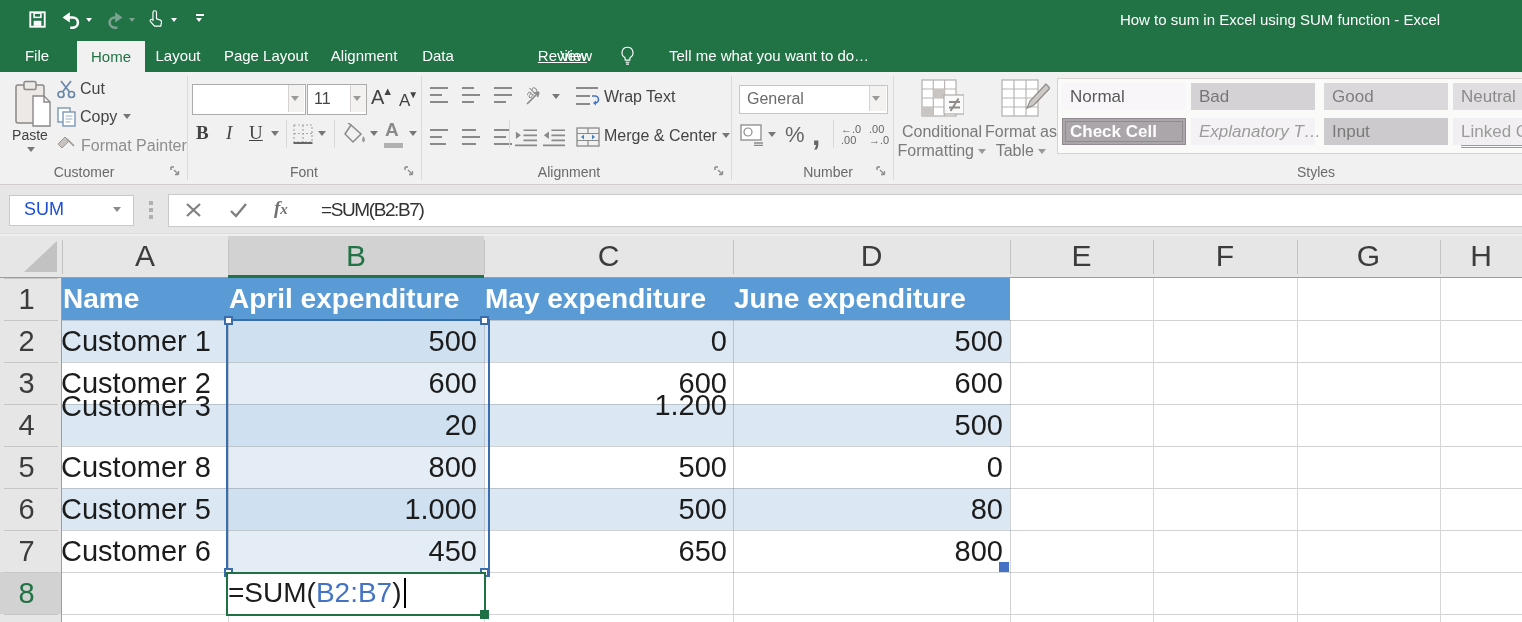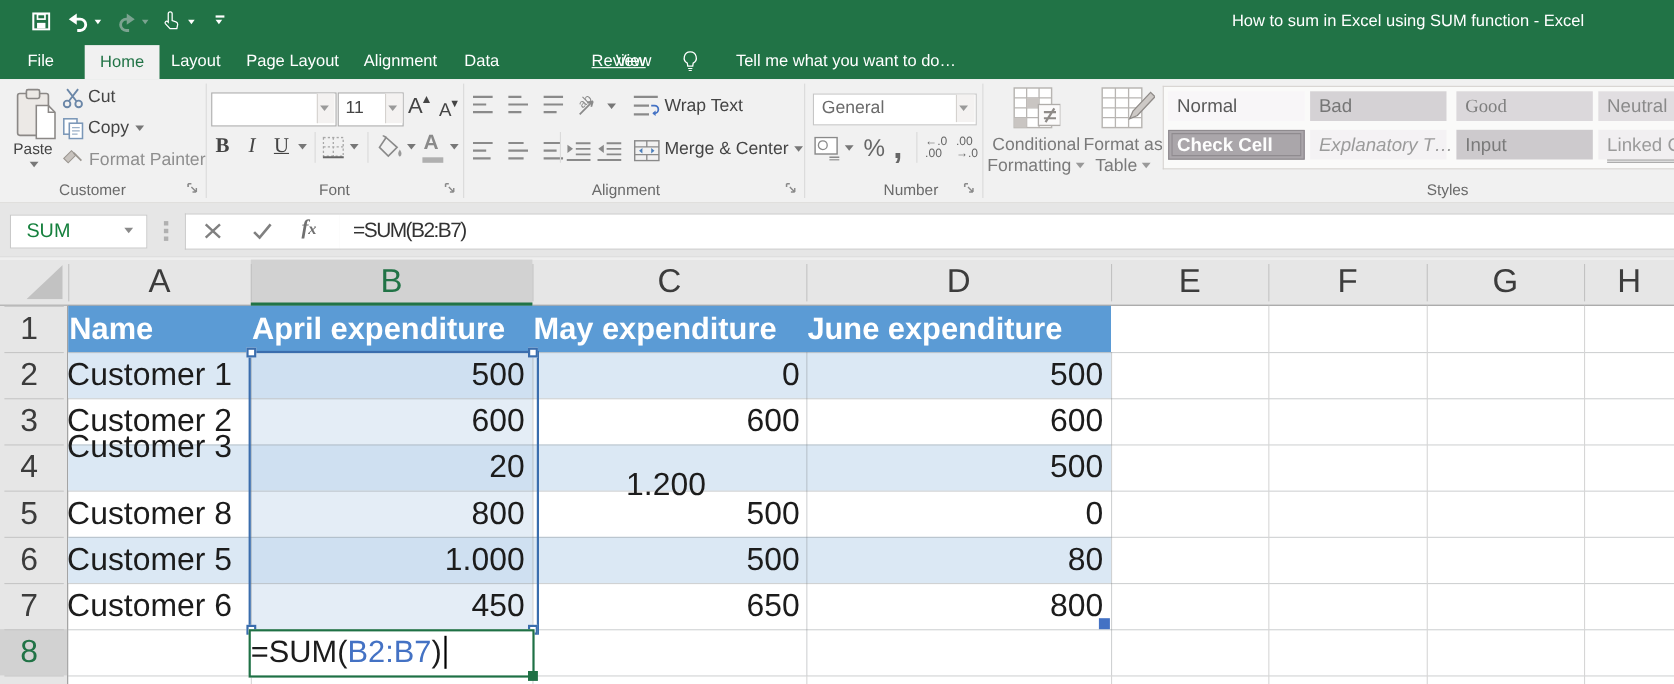--- a/index.html
+++ b/index.html
@@ -224,35 +224,35 @@
 <path d="M2 11 h36 M2 20 h36 M2 29 h36 M14 2 v36 M26 2 v36" stroke="#b8b5b2" stroke-width="1.2"></path>
 <path d="M46 6 l-16 17 -3 7 7-3 16-17 z" fill="#cdc9c6" stroke="#8f8b88" stroke-width="1.2"></path>
 </svg>
 <div class="a" style="left:980px;top:122px;width:82px;text-align:center;font-size:16px;color:#7a7a7a;line-height:19px;">Format as<br>Table <span style="display:inline-block;width:0;height:0;border-left:4px solid transparent;border-right:4px solid transparent;border-top:5px solid #999;vertical-align:2px;"></span></div>
 <div class="a" style="left:1057px;top:78px;width:465px;height:74px;background:#fafaf9;border:1px solid #d5d2cf;border-right:none;"></div>
 <div class="a" style="left:1062px;top:83px;width:124px;height:27px;background:#f8f6f8;"></div>
 <div class="a" style="left:1070px;top:83px;height:27px;line-height:27px;font-size:17px;color:#595959;white-space:nowrap;">Normal</div>
 <div class="a" style="left:1191px;top:83px;width:124px;height:27px;background:#d5d2d5;"></div>
 <div class="a" style="left:1199px;top:83px;height:27px;line-height:27px;font-size:17px;color:#767676;white-space:nowrap;">Bad</div>
 <div class="a" style="left:1324px;top:83px;width:124px;height:27px;background:#dbd8db;"></div>
-<div class="a" style="left:1332px;top:83px;height:27px;line-height:27px;font-size:17px;color:#7e7e7e;white-space:nowrap;font-family:Liberation Serif, serif;">Good</div>
+<div class="a" style="left:1332px;top:83px;height:27px;line-height:27px;font-size:17px;color:#7e7e7e;white-space:nowrap;">Good</div>
 <div class="a" style="left:1453px;top:83px;width:124px;height:27px;background:#e1dee1;"></div>
 <div class="a" style="left:1461px;top:83px;height:27px;line-height:27px;font-size:17px;color:#8a8a8a;white-space:nowrap;">Neutral</div>
 <div class="a" style="left:1062px;top:118px;width:124px;height:27px;background:#aaa6aa;box-shadow:inset 0 0 0 1px #8f8b8f, inset 0 0 0 3px #aaa6aa, inset 0 0 0 4px #8f8b8f;"></div>
 <div class="a" style="left:1070px;top:118px;height:27px;line-height:27px;font-size:17px;color:#fdfdfd;white-space:nowrap;font-weight:bold;">Check Cell</div>
 <div class="a" style="left:1191px;top:118px;width:124px;height:27px;background:#f4f2f4;"></div>
 <div class="a" style="left:1199px;top:118px;height:27px;line-height:27px;font-size:17px;color:#9b9b9b;white-space:nowrap;font-style:italic;">Explanatory T…</div>
 <div class="a" style="left:1324px;top:118px;width:124px;height:27px;background:#cdcacd;"></div>
 <div class="a" style="left:1332px;top:118px;height:27px;line-height:27px;font-size:17px;color:#7a7a7a;white-space:nowrap;">Input</div>
 <div class="a" style="left:1453px;top:118px;width:124px;height:27px;background:#f1eff1;"></div>
 <div class="a" style="left:1461px;top:118px;height:27px;line-height:27px;font-size:17px;color:#9b9b9b;white-space:nowrap;border-bottom:3px double #9b9b9b;">Linked C…</div>
 <div class="a lbl" style="left:1266px;top:164px;width:100px;">Styles</div>
 <div class="a" style="left:0;top:185px;width:1522px;height:51px;background:#e6e6e6;"></div>
 <div class="a" style="left:9px;top:195px;width:123px;height:29px;background:#fff;border:1px solid #c9c9c9;"></div>
-<div class="a" style="left:24px;top:195px;height:29px;line-height:29px;font-size:18px;color:#15803d;">SUM</div>
+<div class="a" style="left:24px;top:195px;height:29px;line-height:29px;font-size:18px;color:#1d4ed8;">SUM</div>
 <div class="a dd" style="left:113px;top:207px;border-top-color:#8a8a8a;"></div>
 <div class="a" style="left:149px;top:201px;width:4px;height:4px;background:#b0b0b0;"></div>
 <div class="a" style="left:149px;top:208px;width:4px;height:4px;background:#b0b0b0;"></div>
 <div class="a" style="left:149px;top:215px;width:4px;height:4px;background:#b0b0b0;"></div>
 <div class="a" style="left:168px;top:194px;width:140px;height:31px;background:#fff;border:1px solid #c9c9c9;border-right:1px solid #e0e0e0;"></div>
 <svg class="a" style="left:185px;top:202px;" width="17" height="16" viewBox="0 0 17 16">
 <path d="M2 2 L15 14 M15 2 L2 14" stroke="#808080" stroke-width="2.2"></path>
 </svg>
 <svg class="a" style="left:229px;top:202px;" width="19" height="16" viewBox="0 0 19 16">
 <path d="M2 9 L7 14 L17 2" stroke="#808080" stroke-width="2.4" fill="none"></path>
@@ -339,21 +339,21 @@
 <div class="a celltxt" style="left:61px;top:320px;height:42px;line-height:42px;">Customer 1</div>
 <div class="a cellnum" style="left:228px;top:320px;width:249px;height:42px;line-height:42px;">500</div>
 <div class="a cellnum" style="left:484px;top:320px;width:243px;height:42px;line-height:42px;">0</div>
 <div class="a cellnum" style="left:733px;top:320px;width:270px;height:42px;line-height:42px;">500</div>
 <div class="a celltxt" style="left:61px;top:362px;height:42px;line-height:42px;">Customer 2</div>
 <div class="a cellnum" style="left:228px;top:362px;width:249px;height:42px;line-height:42px;">600</div>
 <div class="a cellnum" style="left:484px;top:362px;width:243px;height:42px;line-height:42px;">600</div>
 <div class="a cellnum" style="left:733px;top:362px;width:270px;height:42px;line-height:42px;">600</div>
 <div class="a celltxt" style="left:61px;top:385px;height:42px;line-height:42px;">Customer 3</div>
 <div class="a cellnum" style="left:228px;top:404px;width:249px;height:42px;line-height:42px;">20</div>
-<div class="a cellnum" style="left:484px;top:420px;width:243px;height:42px;line-height:42px;text-align:center;">1.200</div>
+<div class="a cellnum" style="left:484px;top:384px;width:243px;height:42px;line-height:42px;">1.200</div>
 <div class="a cellnum" style="left:733px;top:404px;width:270px;height:42px;line-height:42px;">500</div>
 <div class="a celltxt" style="left:61px;top:446px;height:42px;line-height:42px;">Customer 8</div>
 <div class="a cellnum" style="left:228px;top:446px;width:249px;height:42px;line-height:42px;">800</div>
 <div class="a cellnum" style="left:484px;top:446px;width:243px;height:42px;line-height:42px;">500</div>
 <div class="a cellnum" style="left:733px;top:446px;width:270px;height:42px;line-height:42px;">0</div>
 <div class="a celltxt" style="left:61px;top:488px;height:42px;line-height:42px;">Customer 5</div>
 <div class="a cellnum" style="left:228px;top:488px;width:249px;height:42px;line-height:42px;">1.000</div>
 <div class="a cellnum" style="left:484px;top:488px;width:243px;height:42px;line-height:42px;">500</div>
 <div class="a cellnum" style="left:733px;top:488px;width:270px;height:42px;line-height:42px;">80</div>
 <div class="a celltxt" style="left:61px;top:530px;height:42px;line-height:42px;">Customer 6</div>

